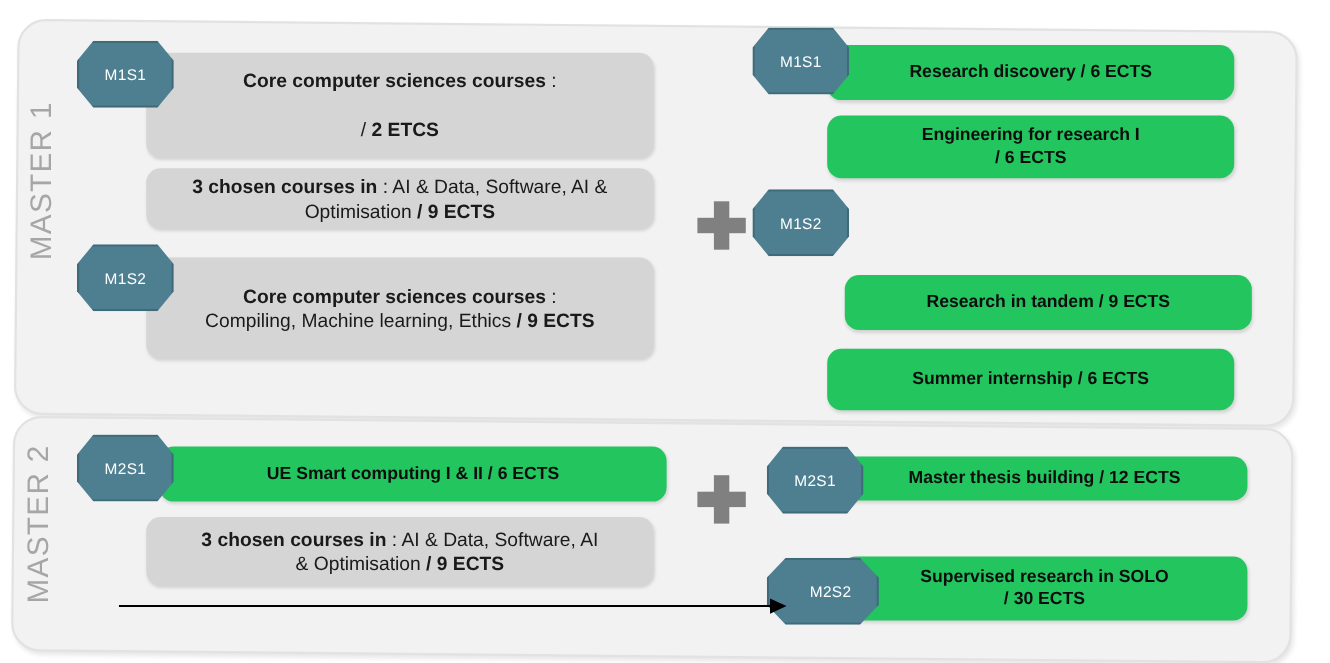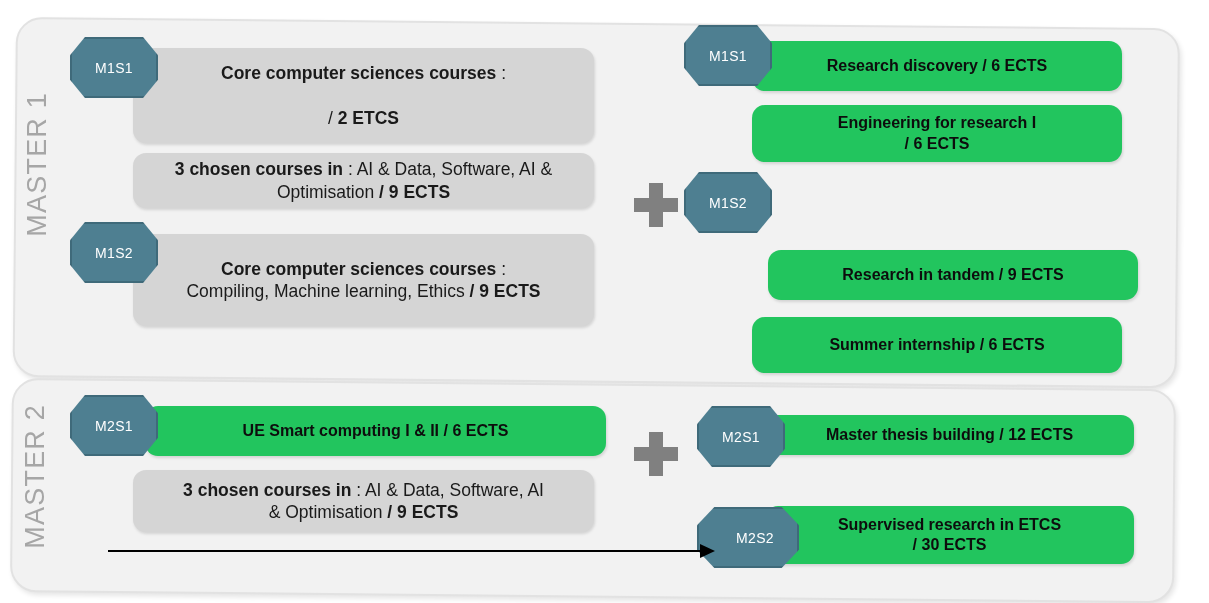--- a/index.html
+++ b/index.html
@@ -214,21 +214,21 @@
   </div>
 
   <div class="plus" style="left:634px; top:432px;"></div>
 
   <div class="box box-orange" style="left:765px; top:415px; width:369px; height:40px;">
     <span class="txt">Master thesis building / 12 ECTS</span>
   </div>
 
   <div class="box box-orange" style="left:765px; top:506px; width:369px; height:58px;">
     <span class="txt">
-      <span>Supervised research in ETCS</span><br>
+      <span>Supervised research in SOLO</span><br>
       <span>/ 30 ECTS</span>
     </span>
   </div>
 
   <div class="badge" style="left:697px; top:406px;">
     <span>M2S1</span>
   </div>
   <div class="badge" style="left:697px; top:507px;padding-left:14px;">
     <span>M2S2</span>
   </div>

